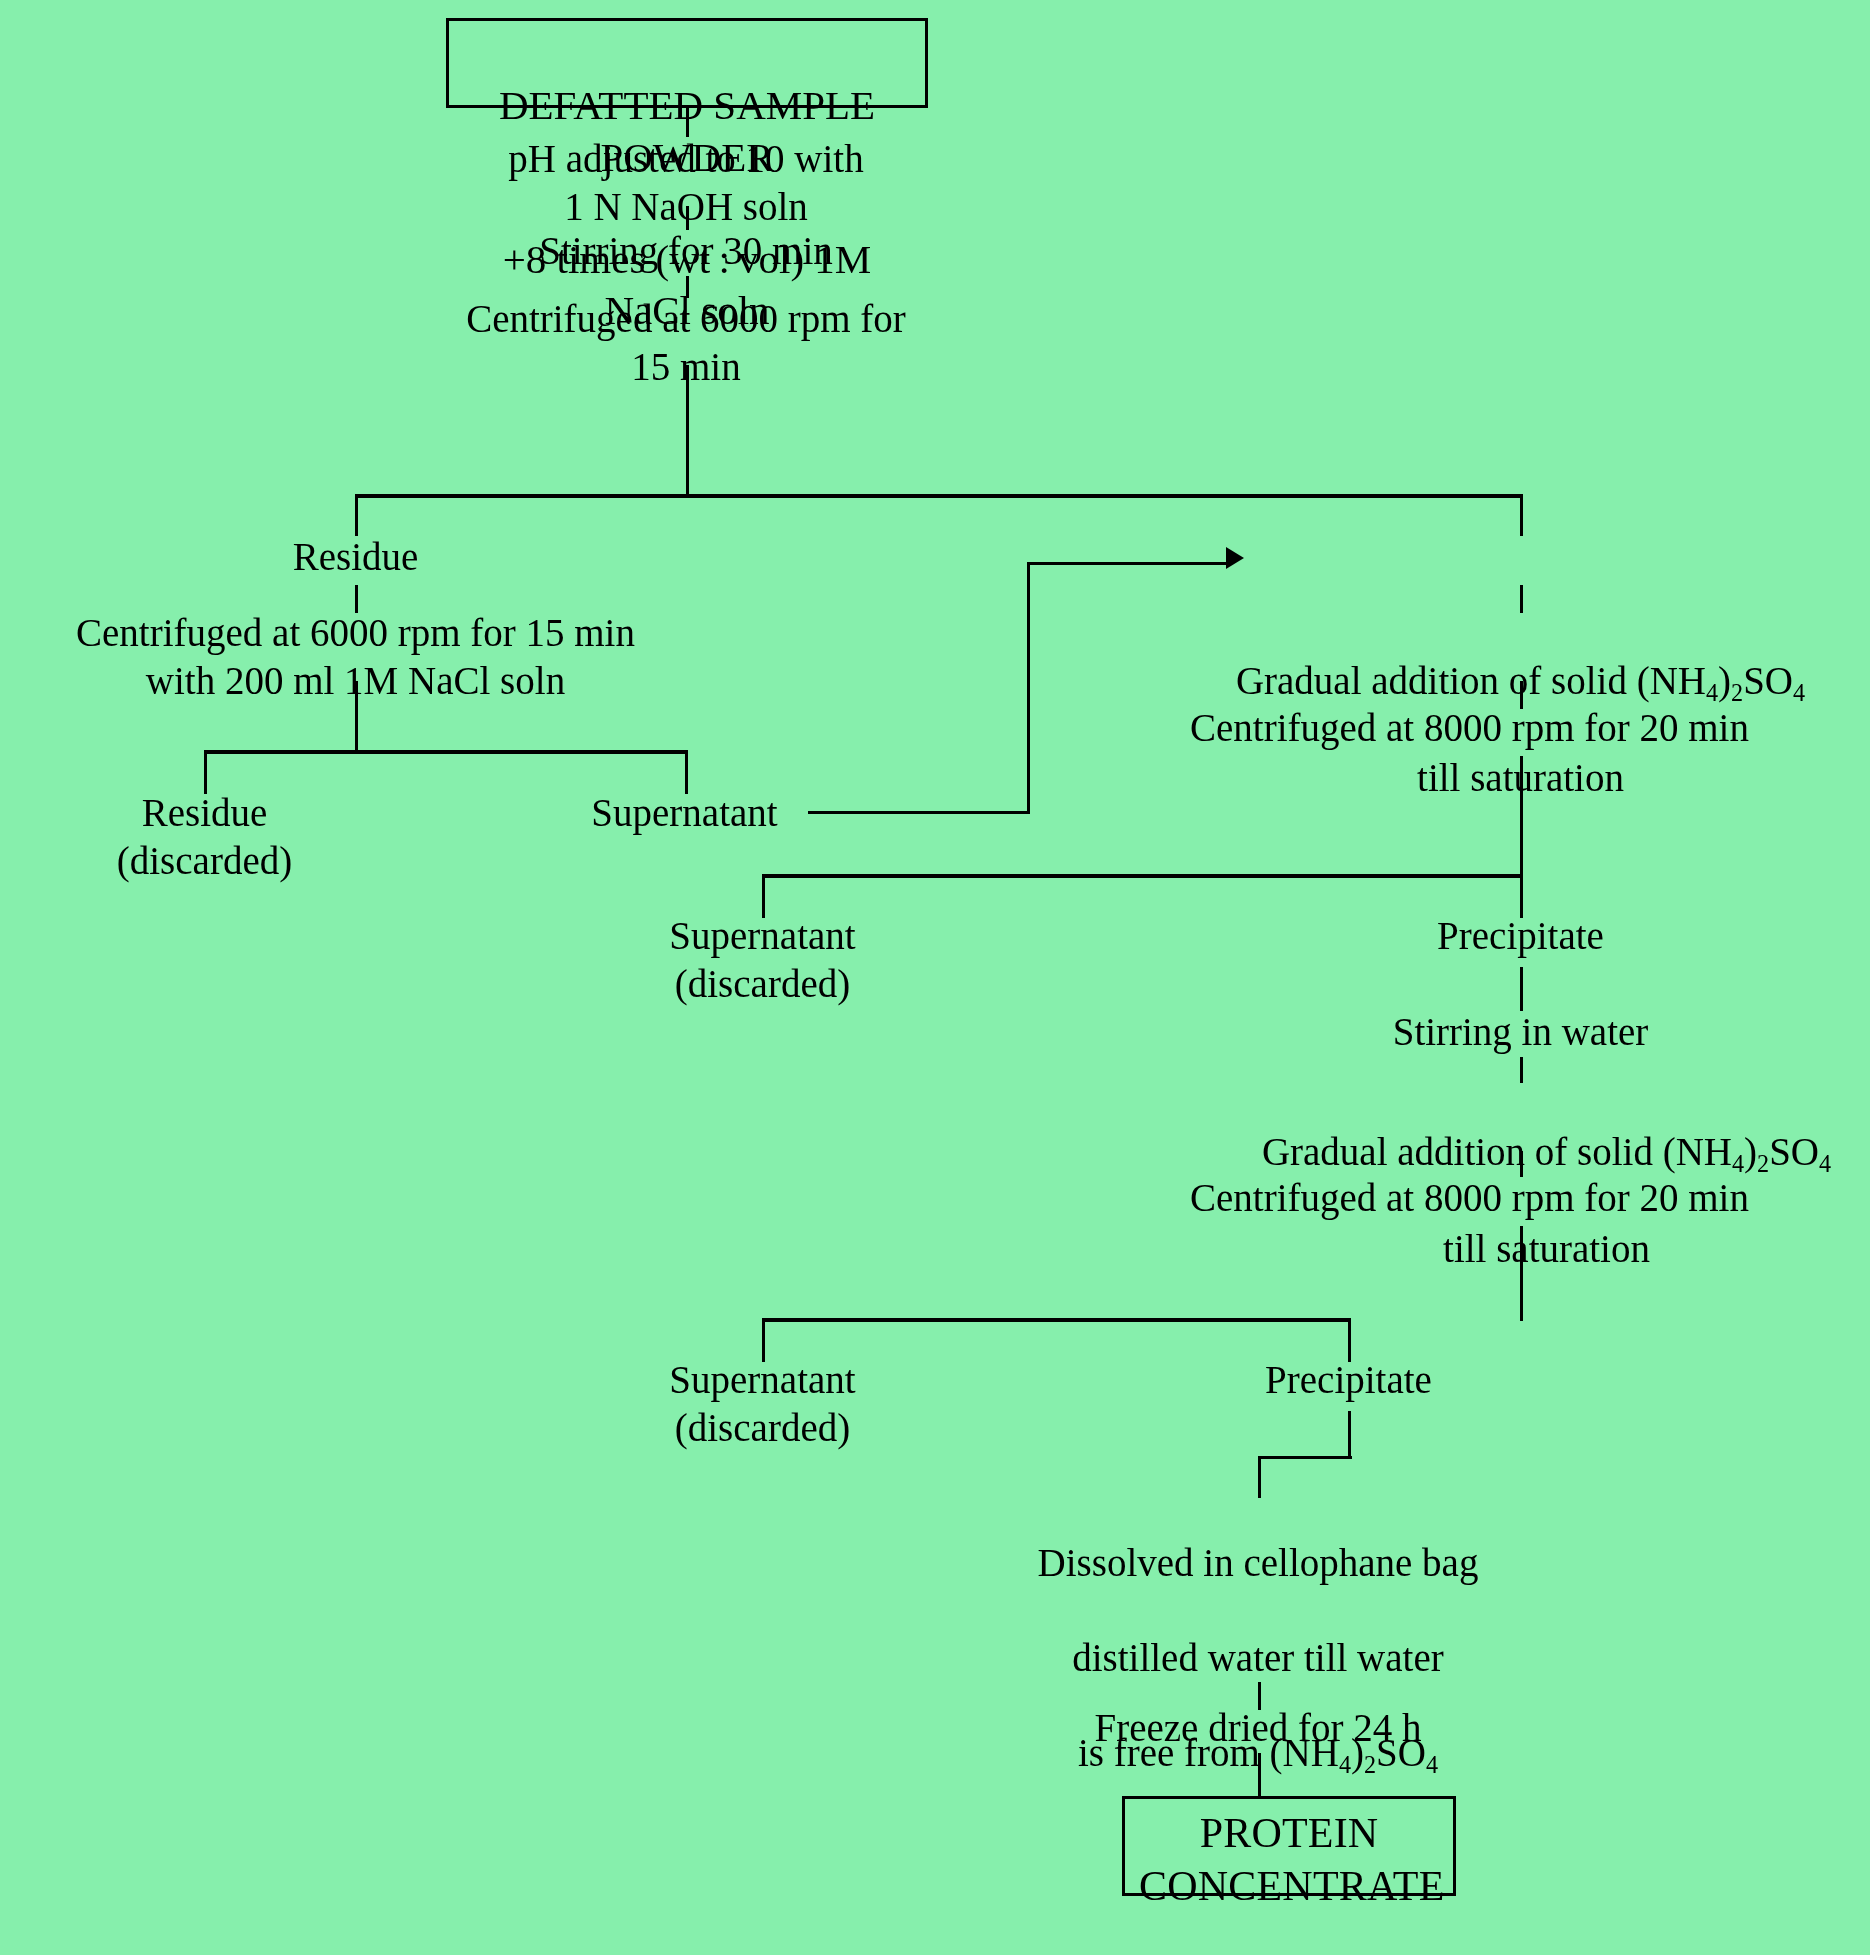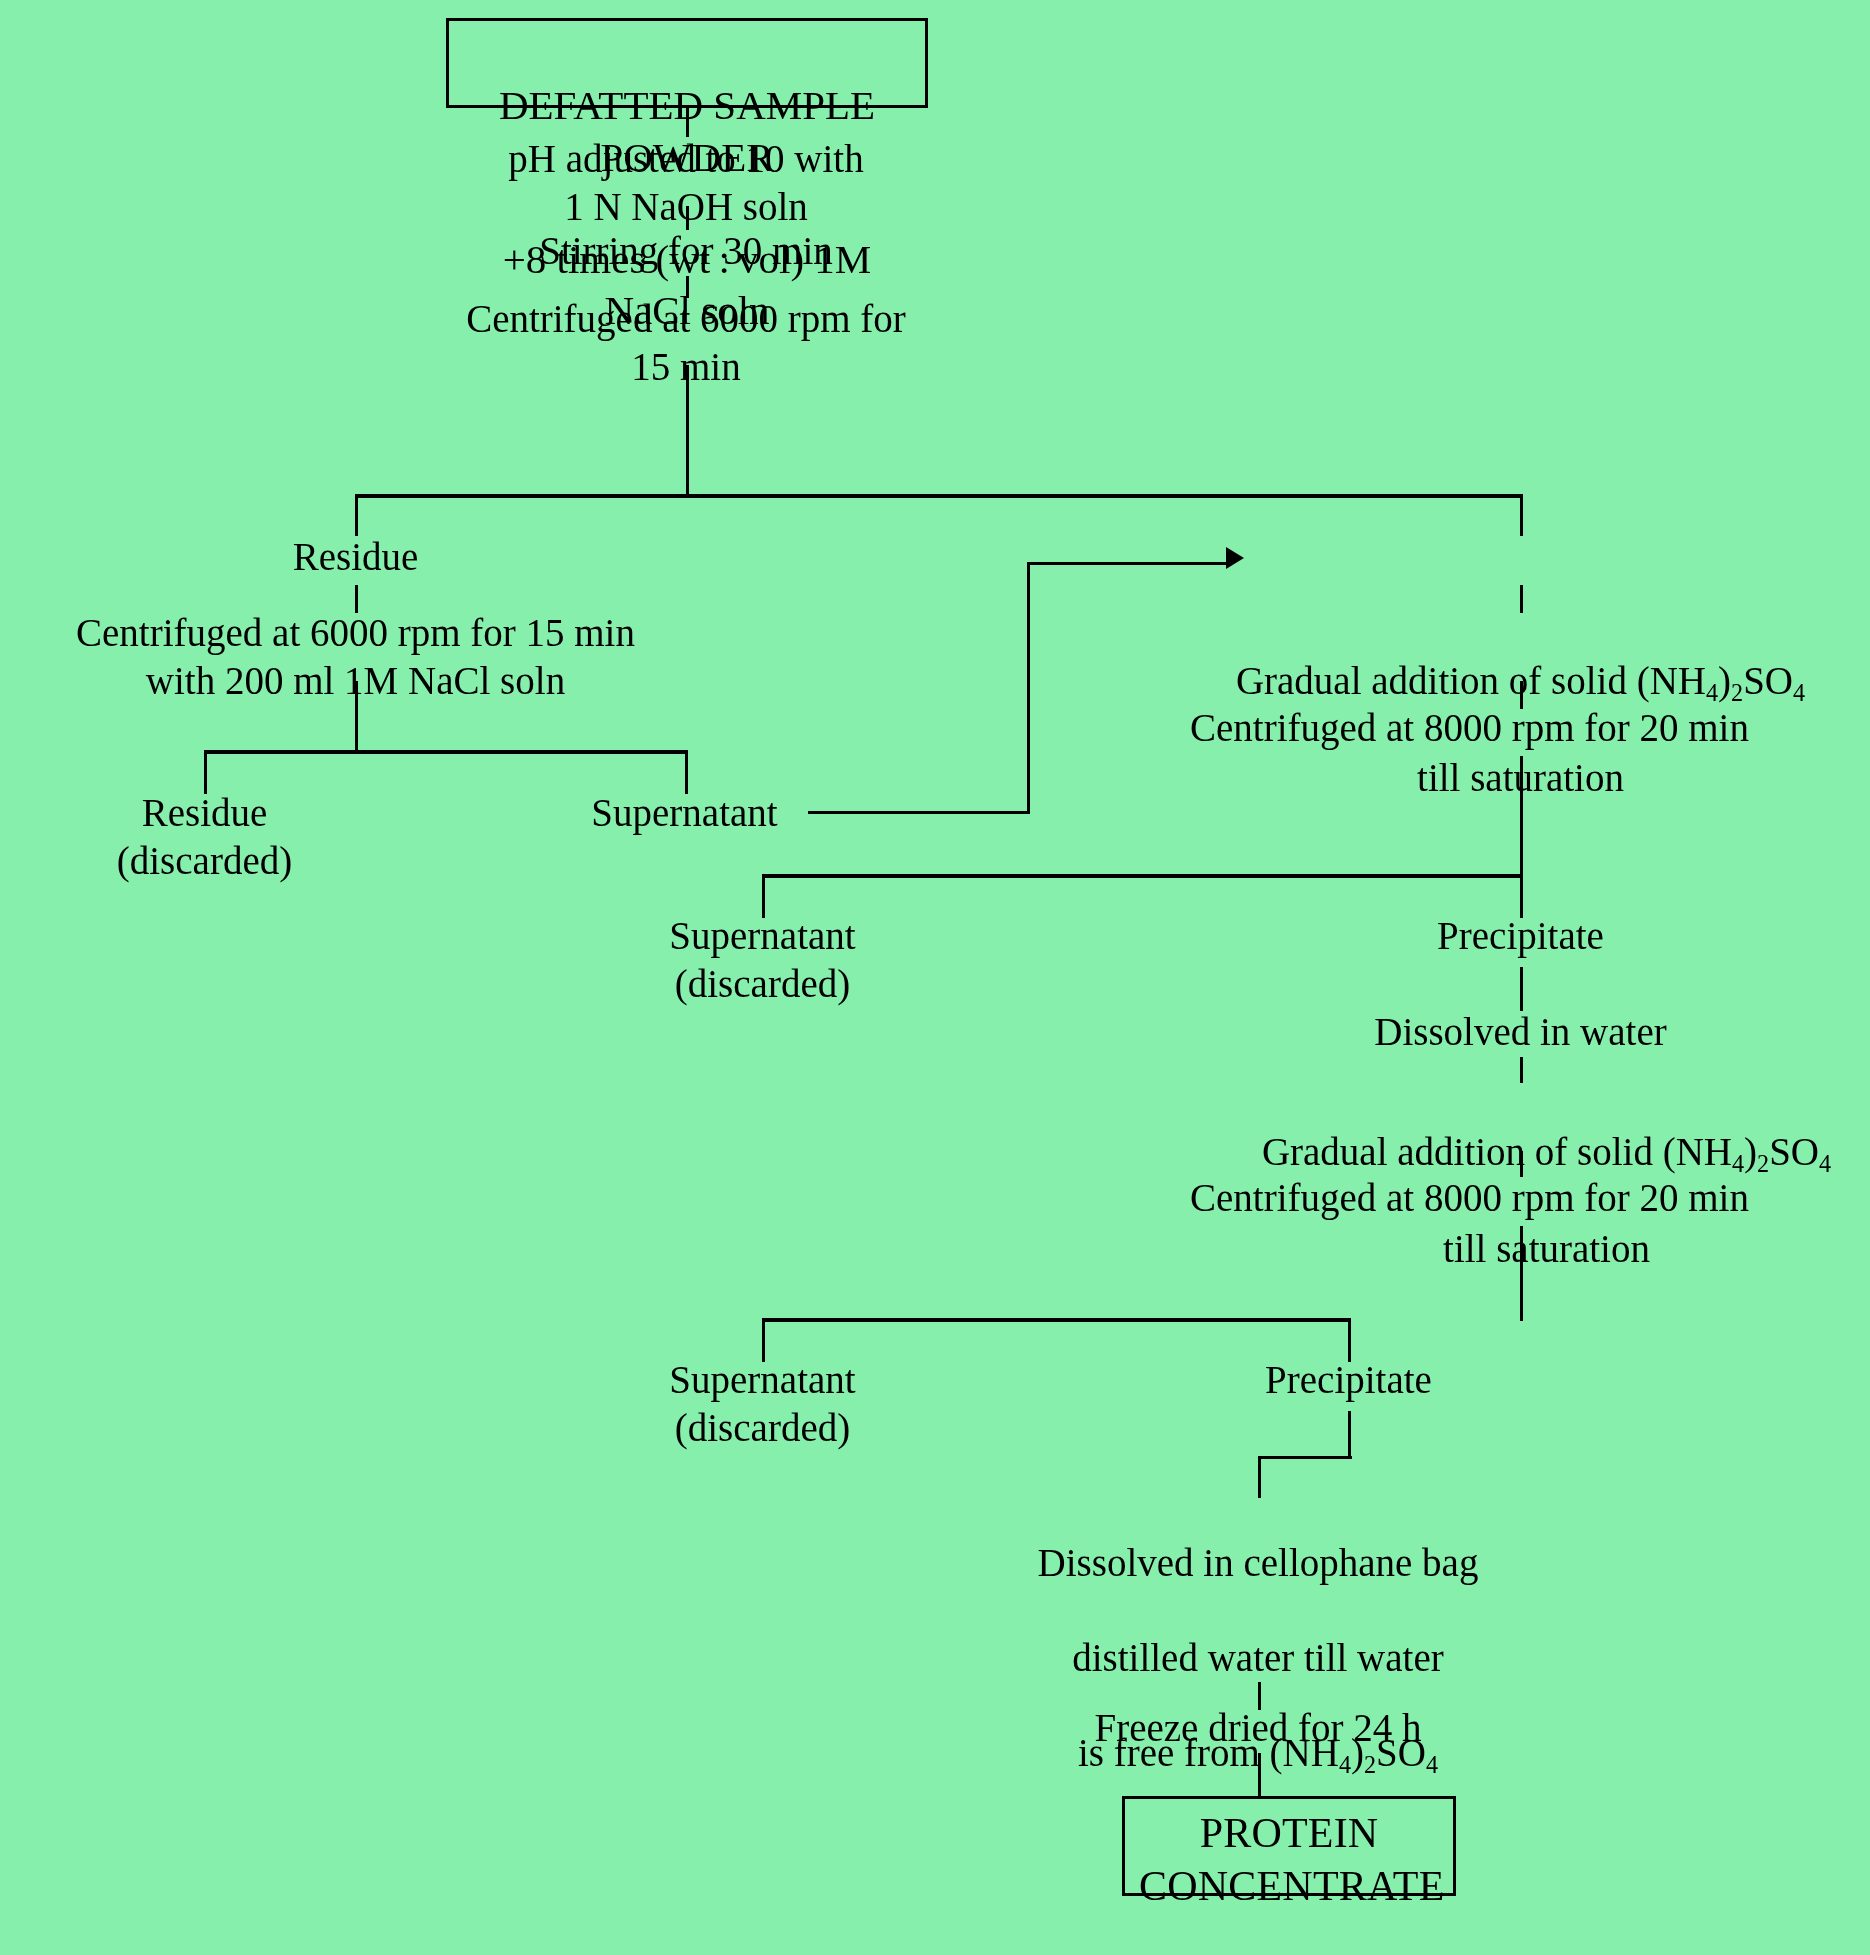--- a/index.html
+++ b/index.html
@@ -139,21 +139,21 @@
   <div class="vline" style="left:762px; top:874px; height:44px;"></div>
   <div class="vline" style="left:1520px; top:874px; height:44px;"></div>
 
   <div class="node label" style="left:623px; top:912px; width:279px;">Supernatant
 (discarded)</div>
 
   <div class="node label" style="left:1381px; top:912px; width:279px;">Precipitate</div>
 
   <div class="vline" style="left:1520px; top:967px; height:44px;"></div>
 
-  <div class="node step" style="left:1222px; top:1008px; width:597px;">Dissolved in water</div>
+  <div class="node step" style="left:1222px; top:1008px; width:597px;">Stirring in water</div>
 
   <div class="vline" style="left:1520px; top:1057px; height:26px;"></div>
 
   <div class="node step" style="left:1222px; top:1080px; width:649px;">
     <div><span>Gradual addition of solid (NH</span><sub>4</sub><span>)</span><sub>2</sub><span>SO</span><sub>4</sub></div>
     <div>till saturation</div>
   </div>
 
   <div class="vline" style="left:1520px; top:1151px; height:26px;"></div>
 

